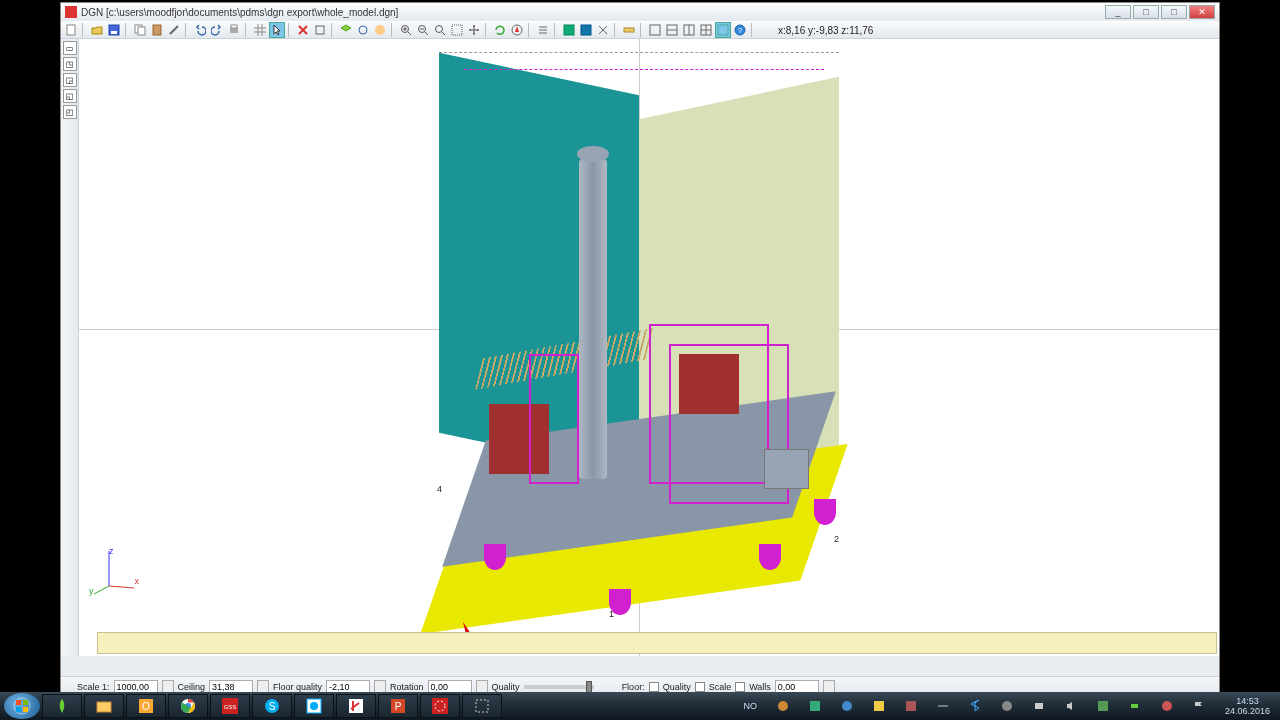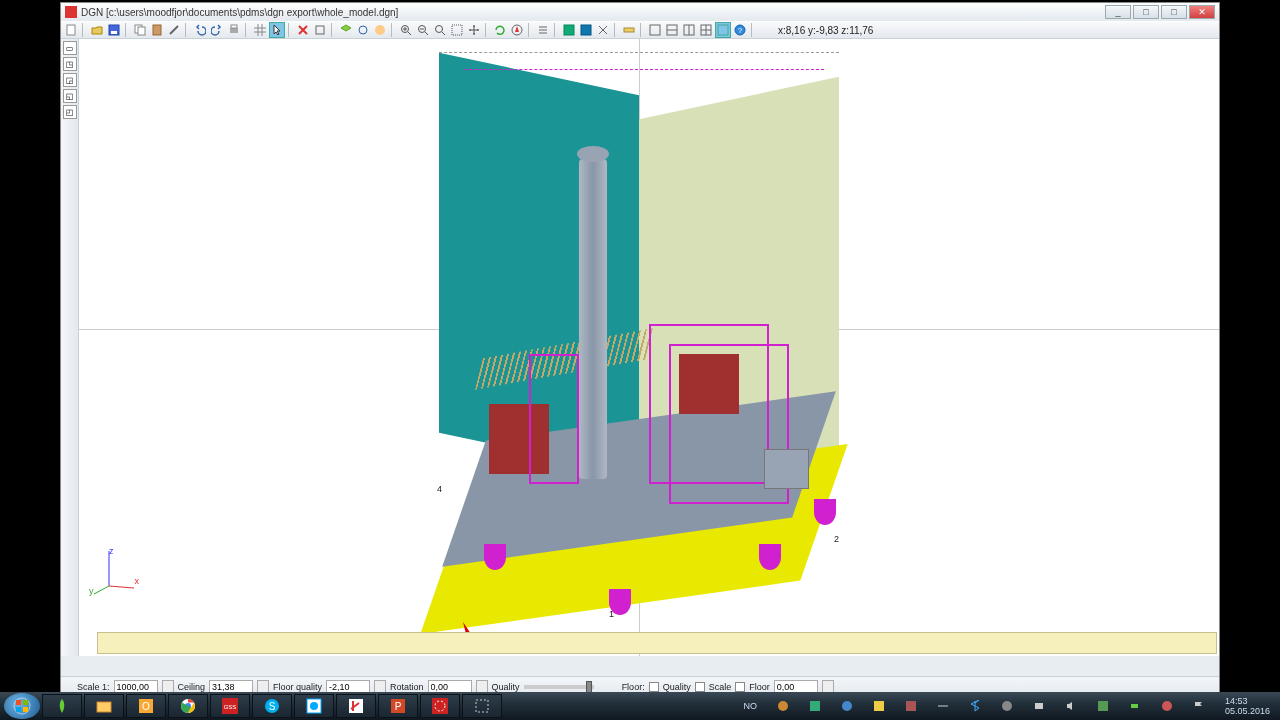--- a/index.html
+++ b/index.html
@@ -63,21 +63,21 @@
 .slider .thumb { position:absolute; right:2px; top:-4px; width:6px; height:12px; background:#888; border:1px solid #555; }
 .chk { width:10px; height:10px; border:1px solid #888; background:#fff; display:inline-block; vertical-align:middle; }
 
 .taskbar { position:absolute; left:0; right:0; bottom:0; height:28px; background:linear-gradient(#3a4956,#22303b 40%,#101820); display:flex; align-items:center; padding:0 4px; gap:2px; z-index:50; }
 .start-orb { width:36px; height:26px; background:radial-gradient(circle at 40% 40%,#6fb4e8,#1c5b8f); border-radius:50%; display:flex; align-items:center; justify-content:center; }
 .start-orb svg { width:18px; height:18px; }
 .task-btn { width:40px; height:24px; background:linear-gradient(#2e3d4a,#1a2630); border:1px solid #0a1218; display:flex; align-items:center; justify-content:center; cursor:pointer; }
 .task-btn .ico { width:18px; height:18px; }
 .tray { margin-left:auto; display:flex; align-items:center; gap:20px; color:#cde; font-size:9px; padding-right:6px; }
 .tray-ico { width:12px; height:12px; }
-.clock { text-align:left; line-height:10px; }
+.clock { text-align:center; line-height:10px; }
 .marker-label { position:absolute; font-size:9px; color:#222; }
 </style>
 </head>
 <body>
 
 <div class="screen">
 
   <div class="app-window">
 
     <div class="titlebar">
@@ -383,21 +383,21 @@
       <span class="slider">
           <span class="thumb"></span>
         </span>
       <span style="width:20px;"></span>
       <label>Floor:</label>
       <span class="chk"></span>
       <label>Quality</label>
       <span class="chk"></span>
       <label>Scale</label>
       <span class="chk"></span>
-      <label>Floor</label>
+      <label>Walls</label>
       <input class="num-input" value="0,00" style="">
       <span class="spin"></span>
     </div>
   </div>
 
   <div class="taskbar">
     <div class="start-orb">
       <svg viewBox="0 0 18 18">
           <circle cx="9" cy="9" r="8" fill="none" stroke="#fff" stroke-width="0.5"></circle>
           <rect x="3" y="3" width="5" height="5" fill="#f25022"></rect>
@@ -512,17 +512,17 @@
           <rect x="2" y="4" width="7" height="4" fill="#6c4"></rect>
         </svg>
       <svg class="tray-ico" viewBox="0 0 12 12">
           <circle cx="6" cy="6" r="5" fill="#c55"></circle>
         </svg>
       <svg class="tray-ico" viewBox="0 0 12 12">
           <path d="M2 1v10M2 2h7l-2 2 2 2H2" fill="#ccc"></path>
         </svg>
       <div class="clock">
         <div>14:53</div>
-        <div>05.05.2016</div>
+        <div>24.06.2016</div>
       </div>
     </div>
   </div>
 </div>
 
 </body></html>

